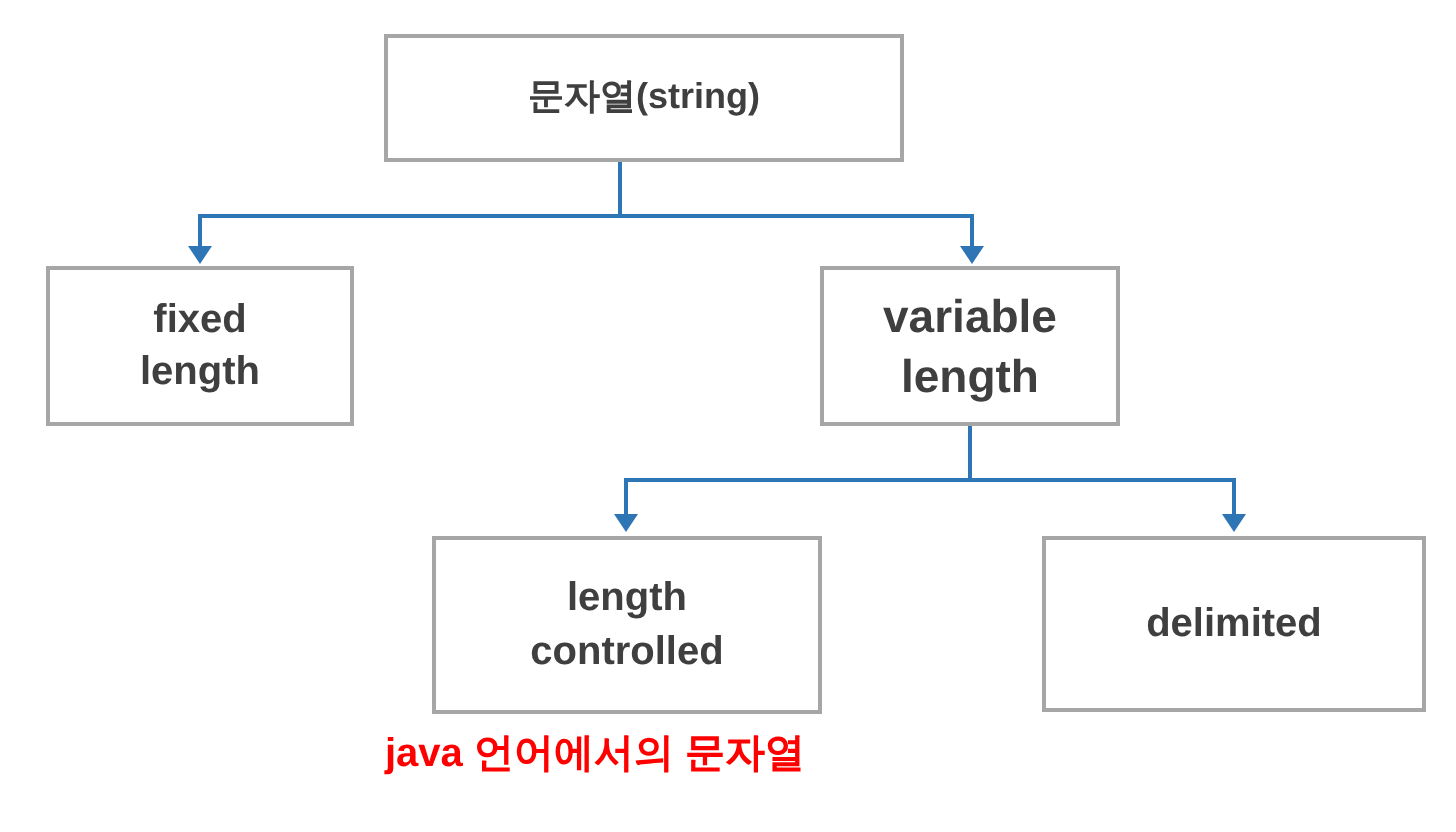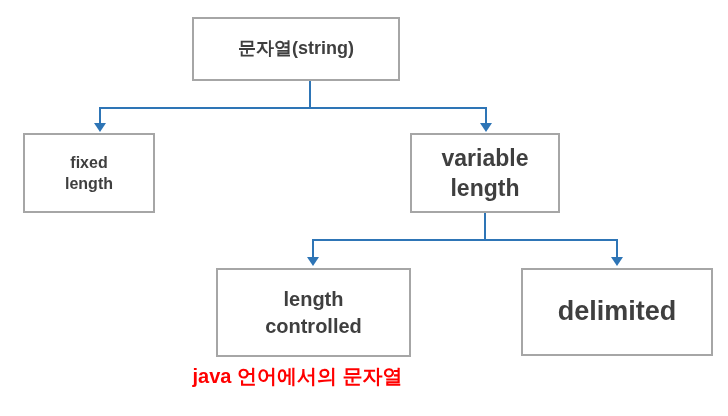--- a/index.html
+++ b/index.html
@@ -28,25 +28,25 @@
     border: 2px solid var(--box-border);
     color: var(--text);
     font-weight: bold;
     display: flex;
     align-items: center;
     justify-content: center;
     text-align: center;
     white-space: pre-line;
     line-height: 1.32;
   }
-  .node-root            { left: 192px; top: 17px;  width: 208px; height: 64px; font-size: 18px; }
-  .node-fixed           { left: 23px;  top: 133px; width: 132px; height: 80px; font-size: 16px; }
+  .node-root            { left: 192px; top: 17px;  width: 260px; height: 64px; font-size: 18px; }
+  .node-fixed           { left: 23px;  top: 133px; width: 154px; height: 80px; font-size: 20px; }
   .node-variable        { left: 410px; top: 133px; width: 150px; height: 80px; font-size: 23px; }
   .node-length-ctrl     { left: 216px; top: 268px; width: 195px; height: 89px; font-size: 20px; }
-  .node-delimited       { left: 521px; top: 268px; width: 192px; height: 88px; font-size: 27px; }
+  .node-delimited       { left: 521px; top: 268px; width: 192px; height: 88px; font-size: 20px; }
 
   .conn { position: absolute; background: var(--line); }
   .conn-v { width: 2px; }
   .conn-h { height: 2px; }
 
   .arrowhead {
     position: absolute;
     width: 0; height: 0;
     border-left: 6px solid transparent;
     border-right: 6px solid transparent;

